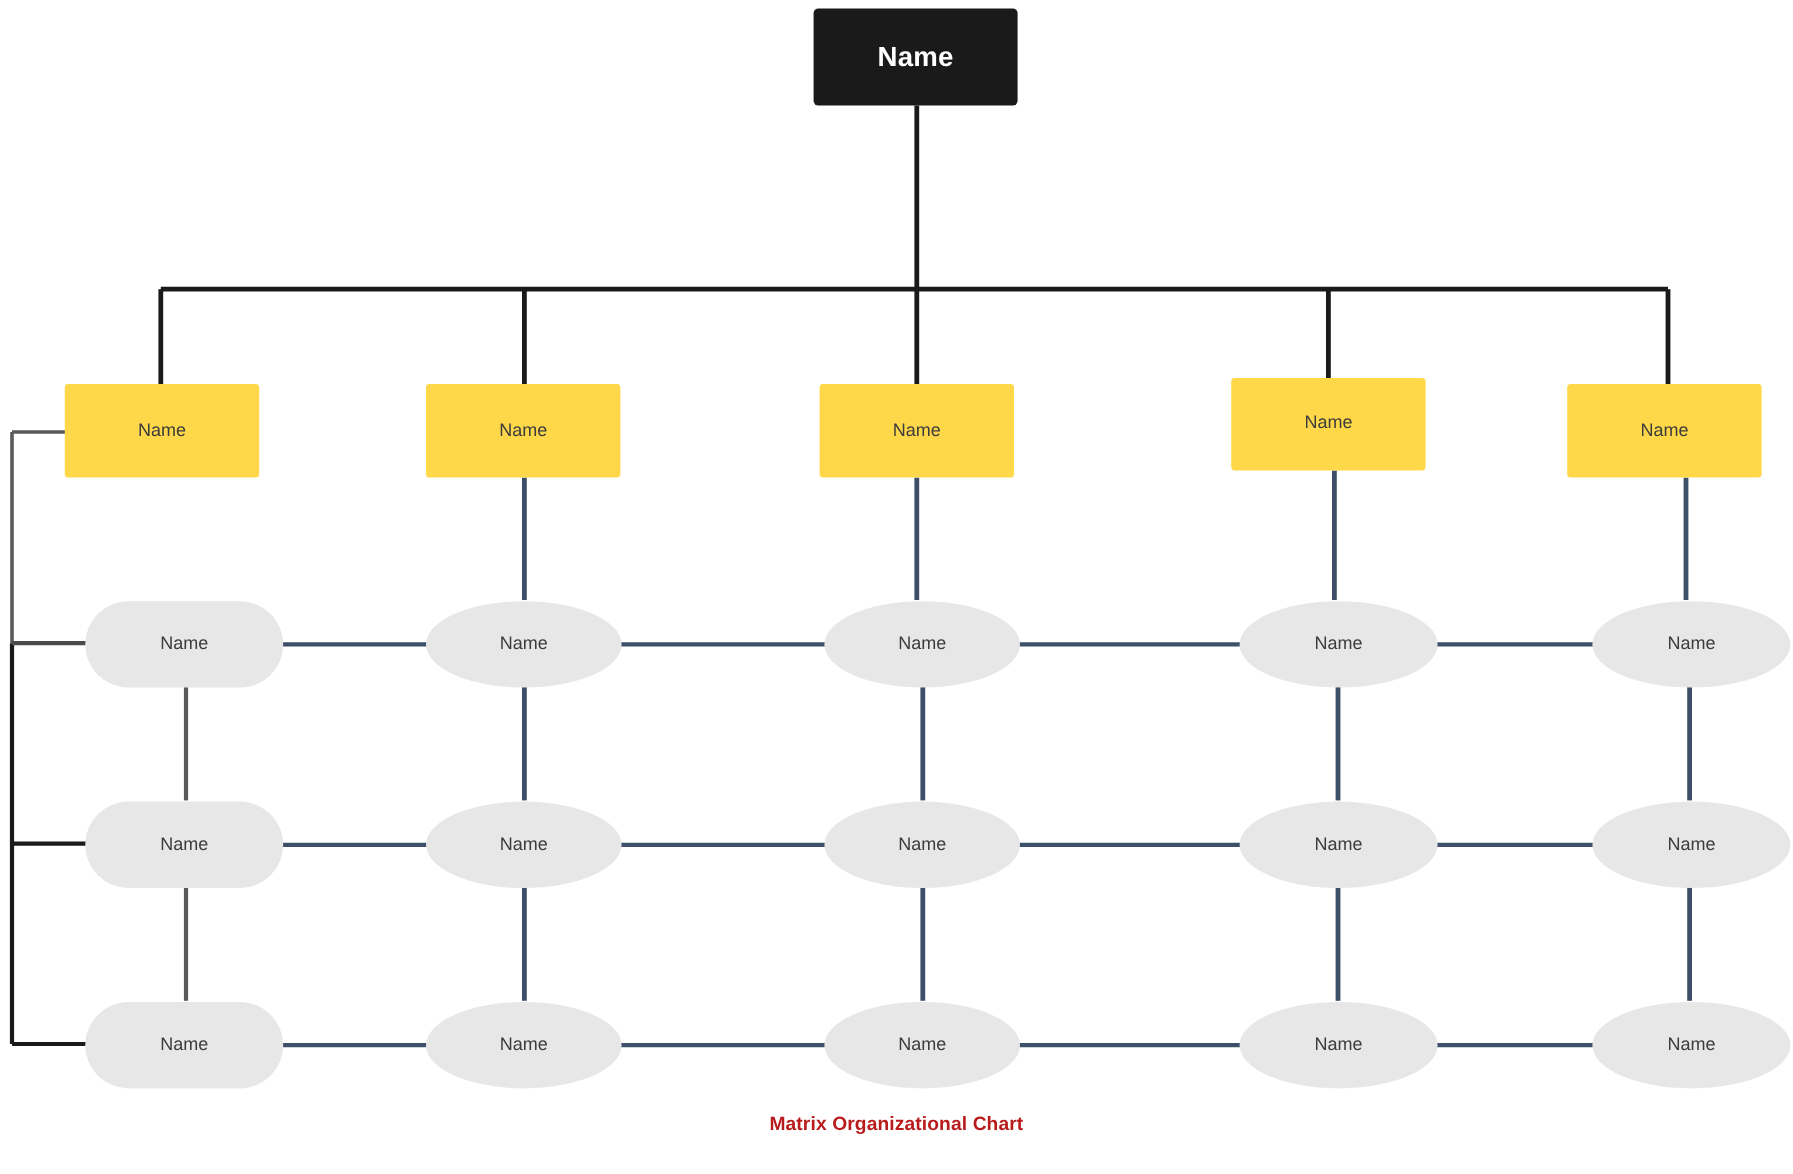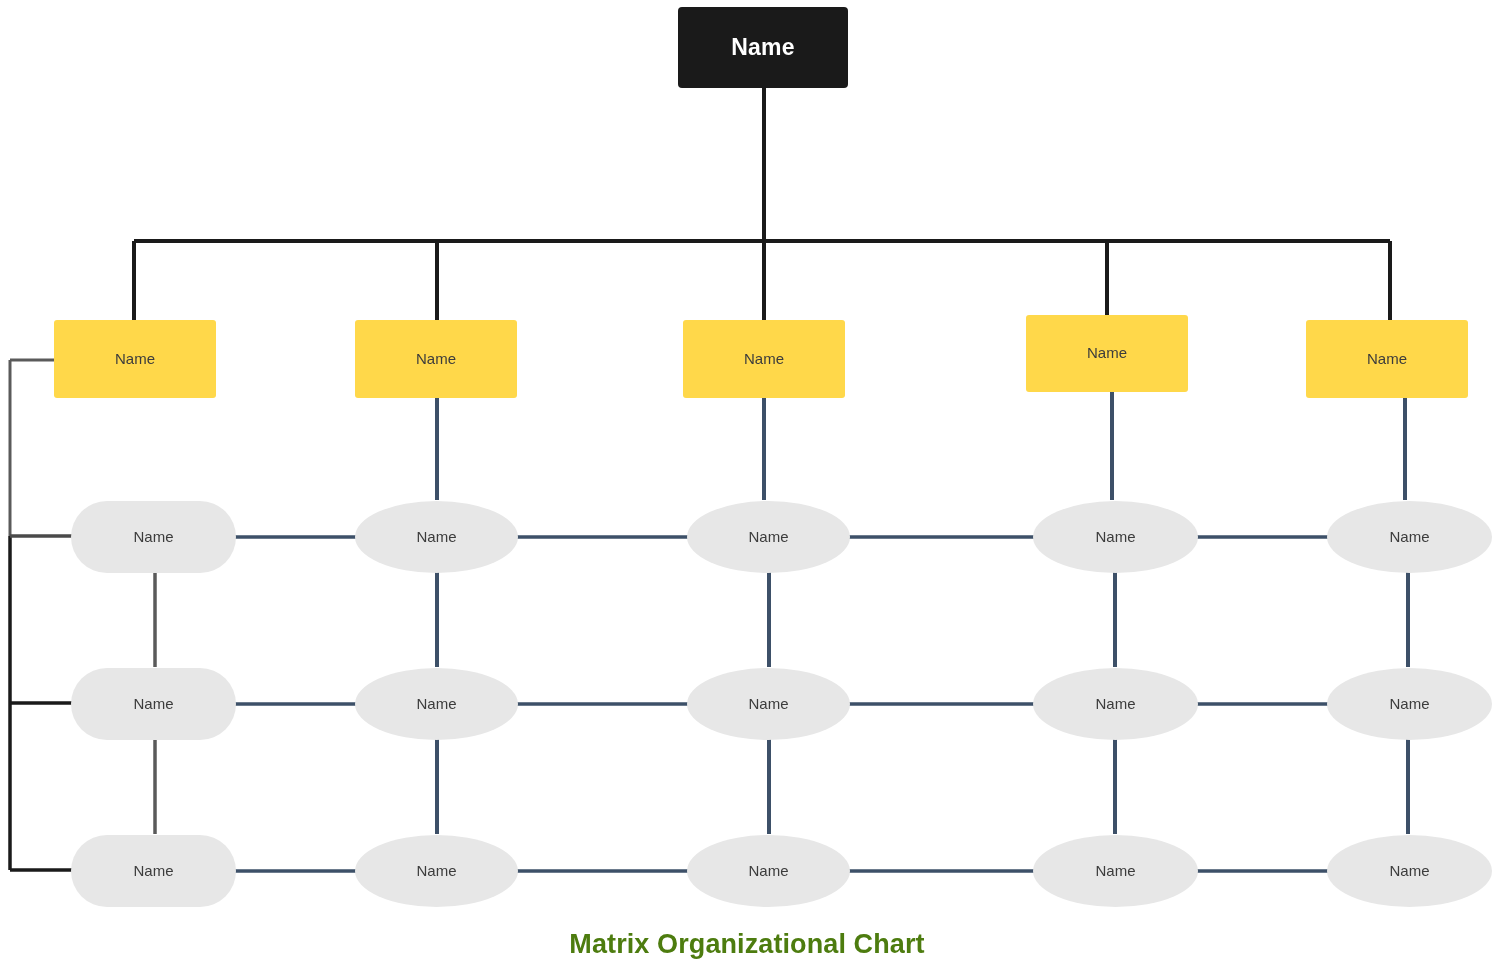--- a/index.html
+++ b/index.html
@@ -60,23 +60,23 @@
   }
   .node-cell.pill {
     border-radius: 999px;
   }
   .chart-title {
     position: absolute;
     left: 0;
     top: 929px;
     width: 1494px;
     text-align: center;
-    font-size: 27px;
+    font-size: 16px;
     font-weight: 700;
-    color: #4d7c0f;
+    color: #b91c1c;
     letter-spacing: 0.1px;
   }
 </style>
 </head>
 <body>
 
 <div id="chart-canvas">
 
   <svg id="edge-layer" viewBox="0 0 1494 978" width="1494" height="978" xmlns="http://www.w3.org/2000/svg">
 

